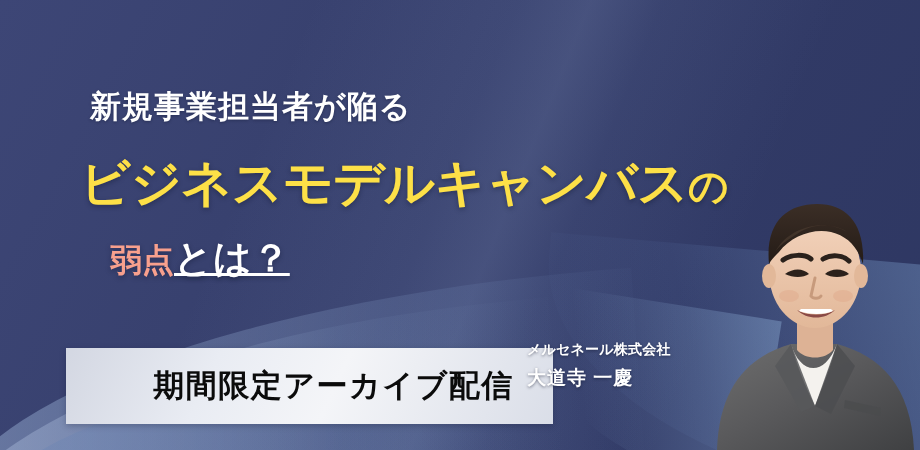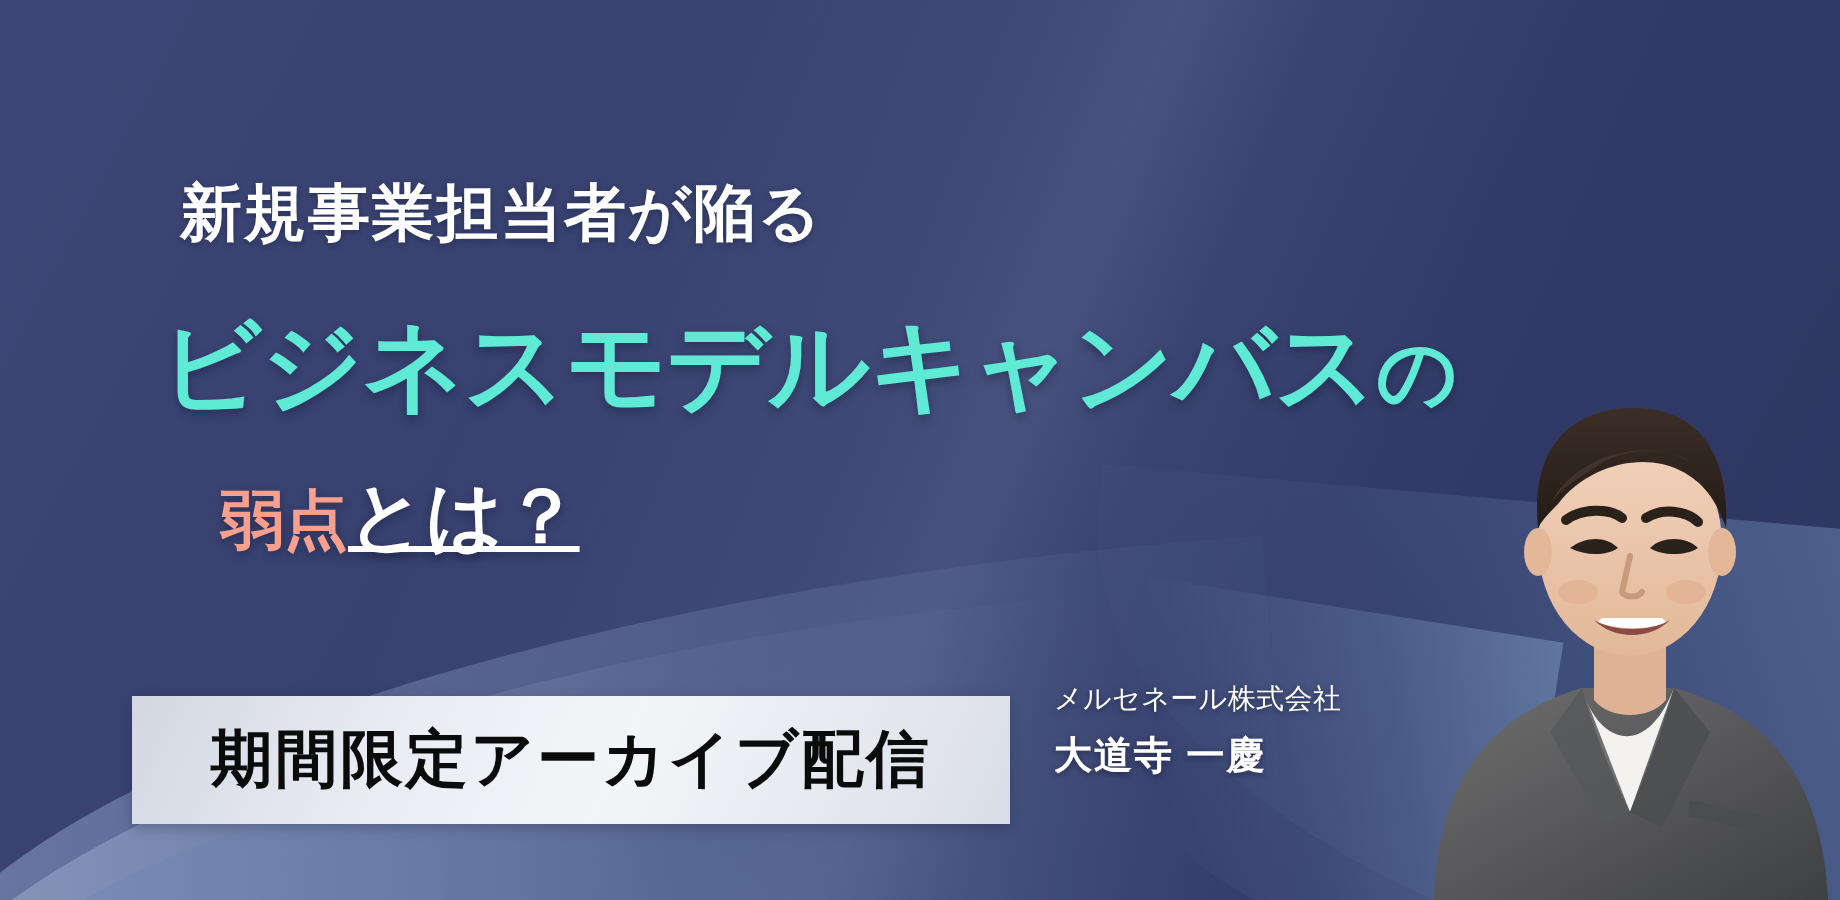--- a/index.html
+++ b/index.html
@@ -209,21 +209,21 @@
   .line1 {
     color: #ffffff;
     font-size: 31px;
     font-weight: bold;
     letter-spacing: 1px;
     margin-left: 90px;
     text-shadow: 0 1px 3px rgba(10,14,36,0.35);
     white-space: nowrap;
   }
   .line2 {
-    color: #5eead4;
+    color: #fde047;
     font-size: 50px;
     font-weight: bold;
     letter-spacing: -0.5px;
     margin-left: 80px;
     margin-top: 22px;
     text-shadow: 0 2px 5px rgba(10,14,36,0.35);
     white-space: nowrap;
   }
   .line2 .suffix { font-size: 40px; }
   .line3 {
@@ -243,26 +243,27 @@
     font-weight: bold;
     text-decoration: underline;
   }
 
   
   .archive-box {
     position: absolute;
     left: 66px;
     top: 348px;
     width: 439px;
-    height: 64px;
+    height: 76px;
     background: linear-gradient(115deg, #D3D7E2 0%, #E9ECF3 30%, #F4F5F8 55%, #DADEE8 100%);
     display: flex;
     align-items: center;
     justify-content: center;
     box-shadow: 0 2px 6px rgba(15,20,45,0.25);
+    padding-left: 48px;
   }
   .archive-label {
     color: #0B0B0B;
     font-size: 31px;
     font-weight: bold;
     letter-spacing: 1.5px;
     white-space: nowrap;
   }
 
   
@@ -271,21 +272,21 @@
     left: 527px;
     top: 341px;
     width: 180px;
     text-align: left;
     text-shadow: 0 1px 3px rgba(10,14,36,0.5);
   }
   .speaker-company,
   .speaker-title {
     color: #ffffff;
     font-size: 14px;
-    font-weight: normal;
+    font-weight: bold;
     line-height: 1.25;
     letter-spacing: 0.2px;
     white-space: nowrap;
   }
   .speaker-name {
     color: #ffffff;
     font-size: 19px;
     font-weight: bold;
     letter-spacing: 1px;
     margin-top: 6px;

